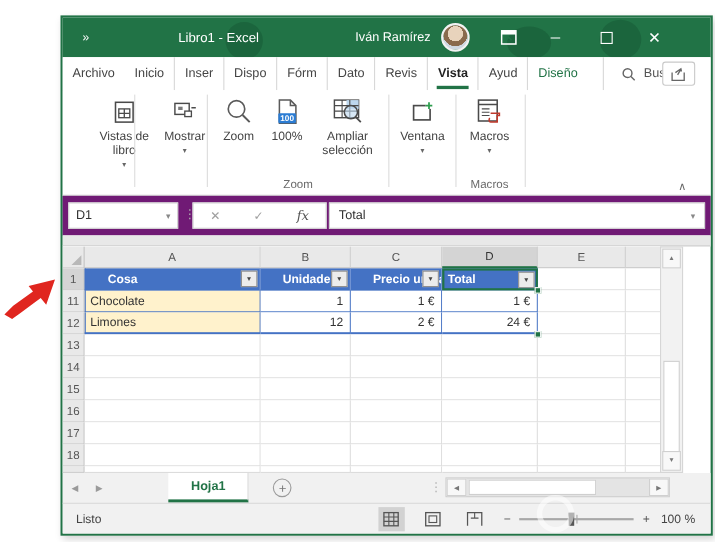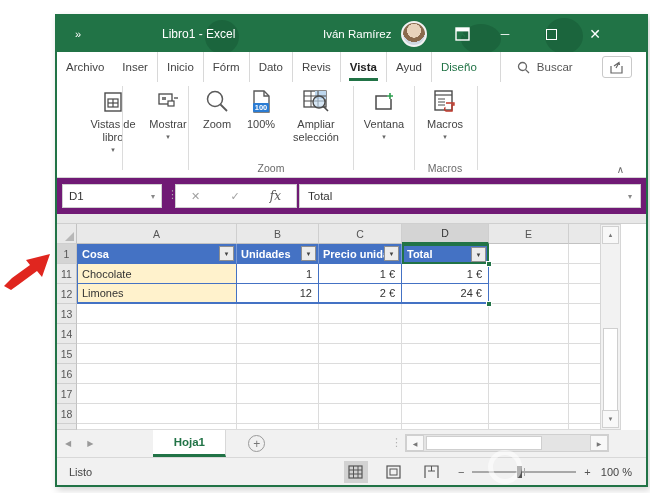--- a/index.html
+++ b/index.html
@@ -67,21 +67,21 @@
   .ch, .rn { background:#E9E9E9; font-size:10.5px; color:#555; display:flex; align-items:center; justify-content:center; }
   .ch { border-right:1px solid #CFCFCF; border-bottom:1px solid #C2C2C2; }
   .rn { width:20px; border-right:1px solid #C2C2C2; border-bottom:1px solid #CFCFCF; flex:none; }
   .corner { position:relative; }
   .corner::after { content:""; position:absolute; right:2px; bottom:2px; border-style:solid; border-width:0 0 9px 9px; border-color:transparent transparent #B8B8B8 transparent; }
   .col-active { background:#D4D4D4; border-bottom:2px solid #217346; color:#333; }
   .row-active { background:#D4D4D4; }
   .cell { border-right:1px solid #DCDCDC; border-bottom:1px solid #DCDCDC; font-size:11px; color:#333;
     display:flex; align-items:center; background:#fff; overflow:hidden; white-space:nowrap; }
   .wa{width:160px;flex:none}.wb{width:82px;flex:none}.wc{width:83px;flex:none}.wd{width:87px;flex:none}.we{width:80px;flex:none}.wf{width:31px;flex:none;border-right:none}
-  .th { background:#4472C4; color:#fff; font-weight:bold; padding-left:4px; position:relative;
+  .th { background:#4472C4; color:#fff; font-weight:bold; padding-left:20px; position:relative;
     border-right:1px solid #7A9AD6; border-bottom:1px solid #4472C4; }
   .filter { position:absolute; right:2px; top:2px; width:15px; height:15px; background:#ECECEC; border:1px solid #8F8F8F;
     display:flex; align-items:center; justify-content:center; font-size:6px; color:#444; font-weight:normal; }
   .active-cell { border:2px solid #217346; padding-left:3px; }
   .active-cell .filter { right:1px; top:1px; }
   .tb { border-right:1px solid #4472C4; border-bottom:1px solid #4472C4; }
   .bl { border-left:1px solid #4472C4; }
   .beige { background:#FFF2CC; padding-left:4px; }
   .num { justify-content:flex-end; padding-right:6px; }
   .bb2 { border-bottom:2px solid #4472C4; }
@@ -152,22 +152,23 @@
       </div>
       <div class="tb-item win-btn minimize">─</div>
       <div class="tb-item win-btn maximize">
           <span class="max-glyph"></span>
         </div>
       <div class="tb-item win-btn closebtn">✕</div>
     </div>
 
     <div class="tabrow">
       <div class="rtab">Archivo</div>
+      <div class="rtab sep">Inicio</div>
       <div class="rtab sep">Inser</div>
-      <div class="rtab sep">Inicio</div>
+      <div class="rtab sep">Dispo</div>
       <div class="rtab sep">Fórm</div>
       <div class="rtab sep">Dato</div>
       <div class="rtab sep">Revis</div>
       <div class="rtab sep active">Vista</div>
       <div class="rtab sep">Ayud</div>
       <div class="rtab green">Diseño</div>
       <div class="searchbox">
         <svg width="13" height="13" viewBox="0 0 13 13">
             <circle cx="5.5" cy="5.5" r="4" fill="none" stroke="#666" stroke-width="1.3"></circle>
             <line x1="8.6" y1="8.6" x2="12" y2="12" stroke="#666" stroke-width="1.3"></line>

